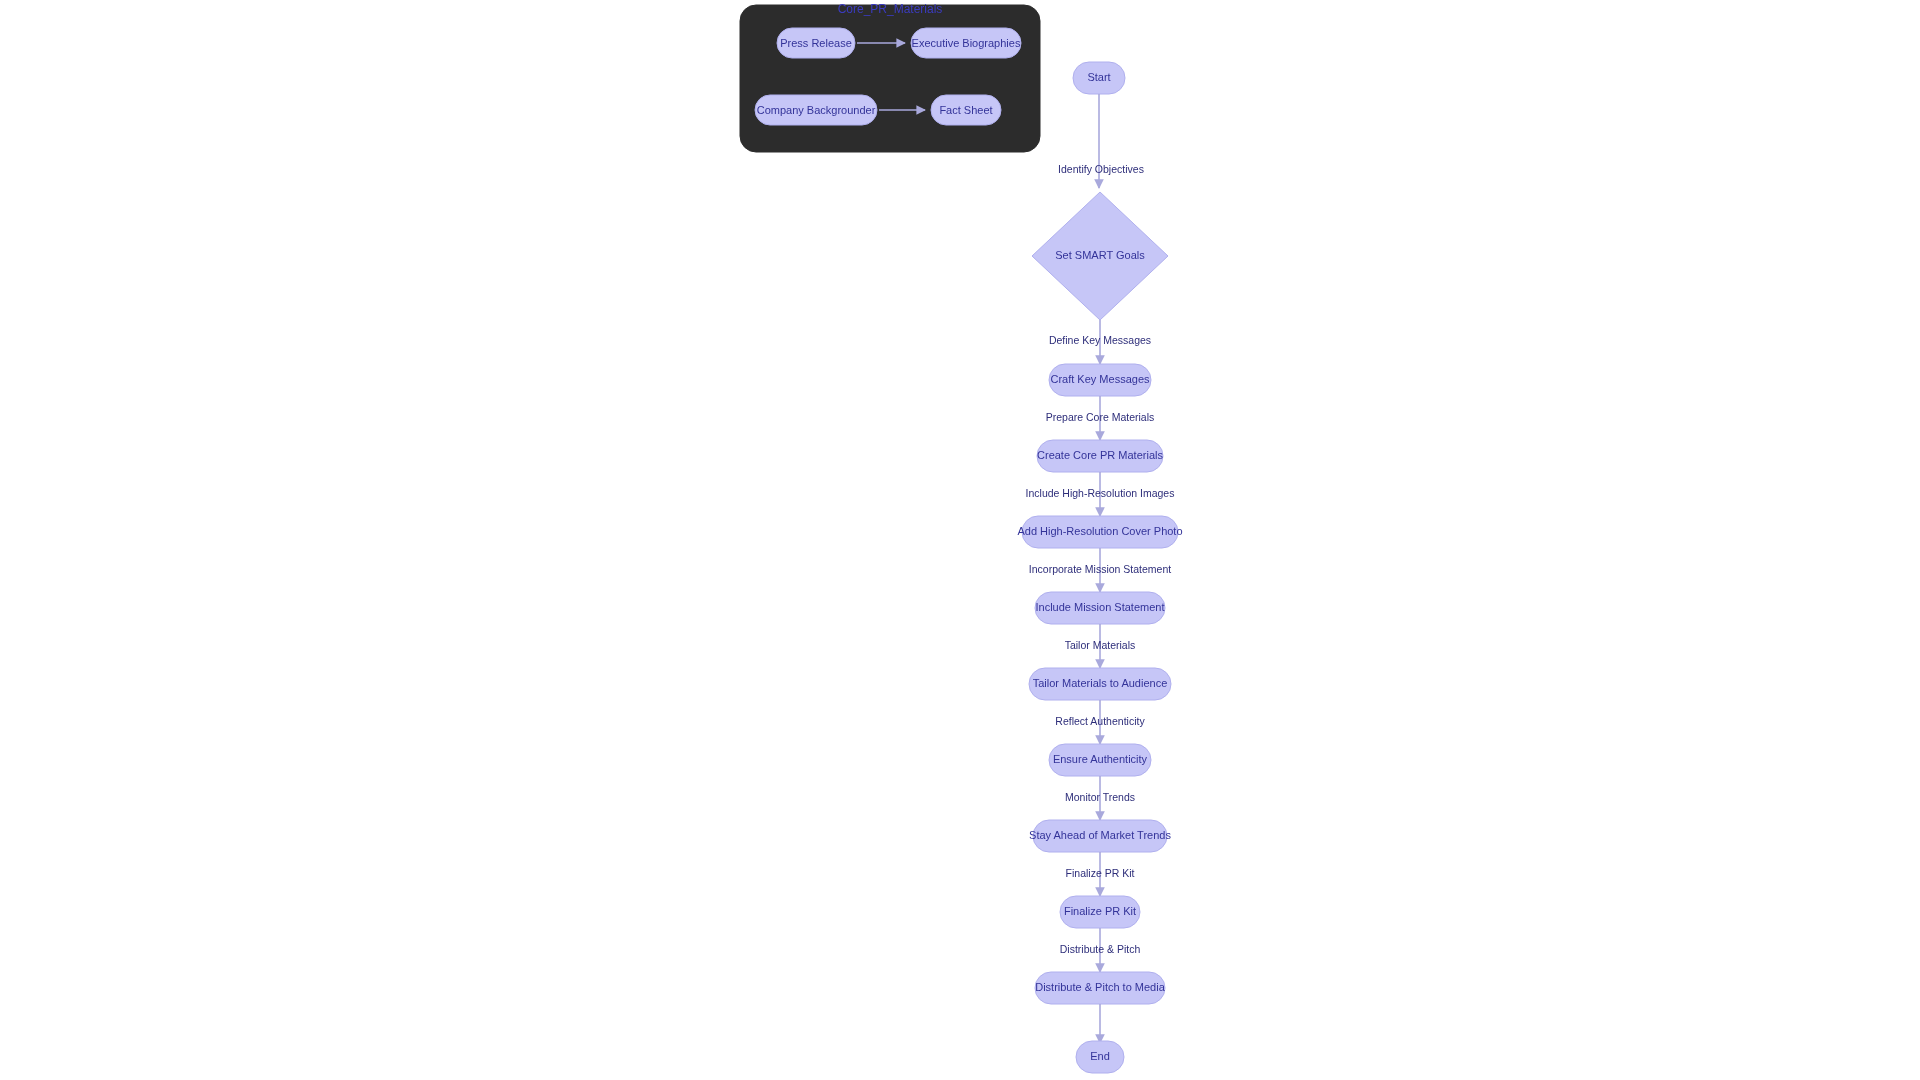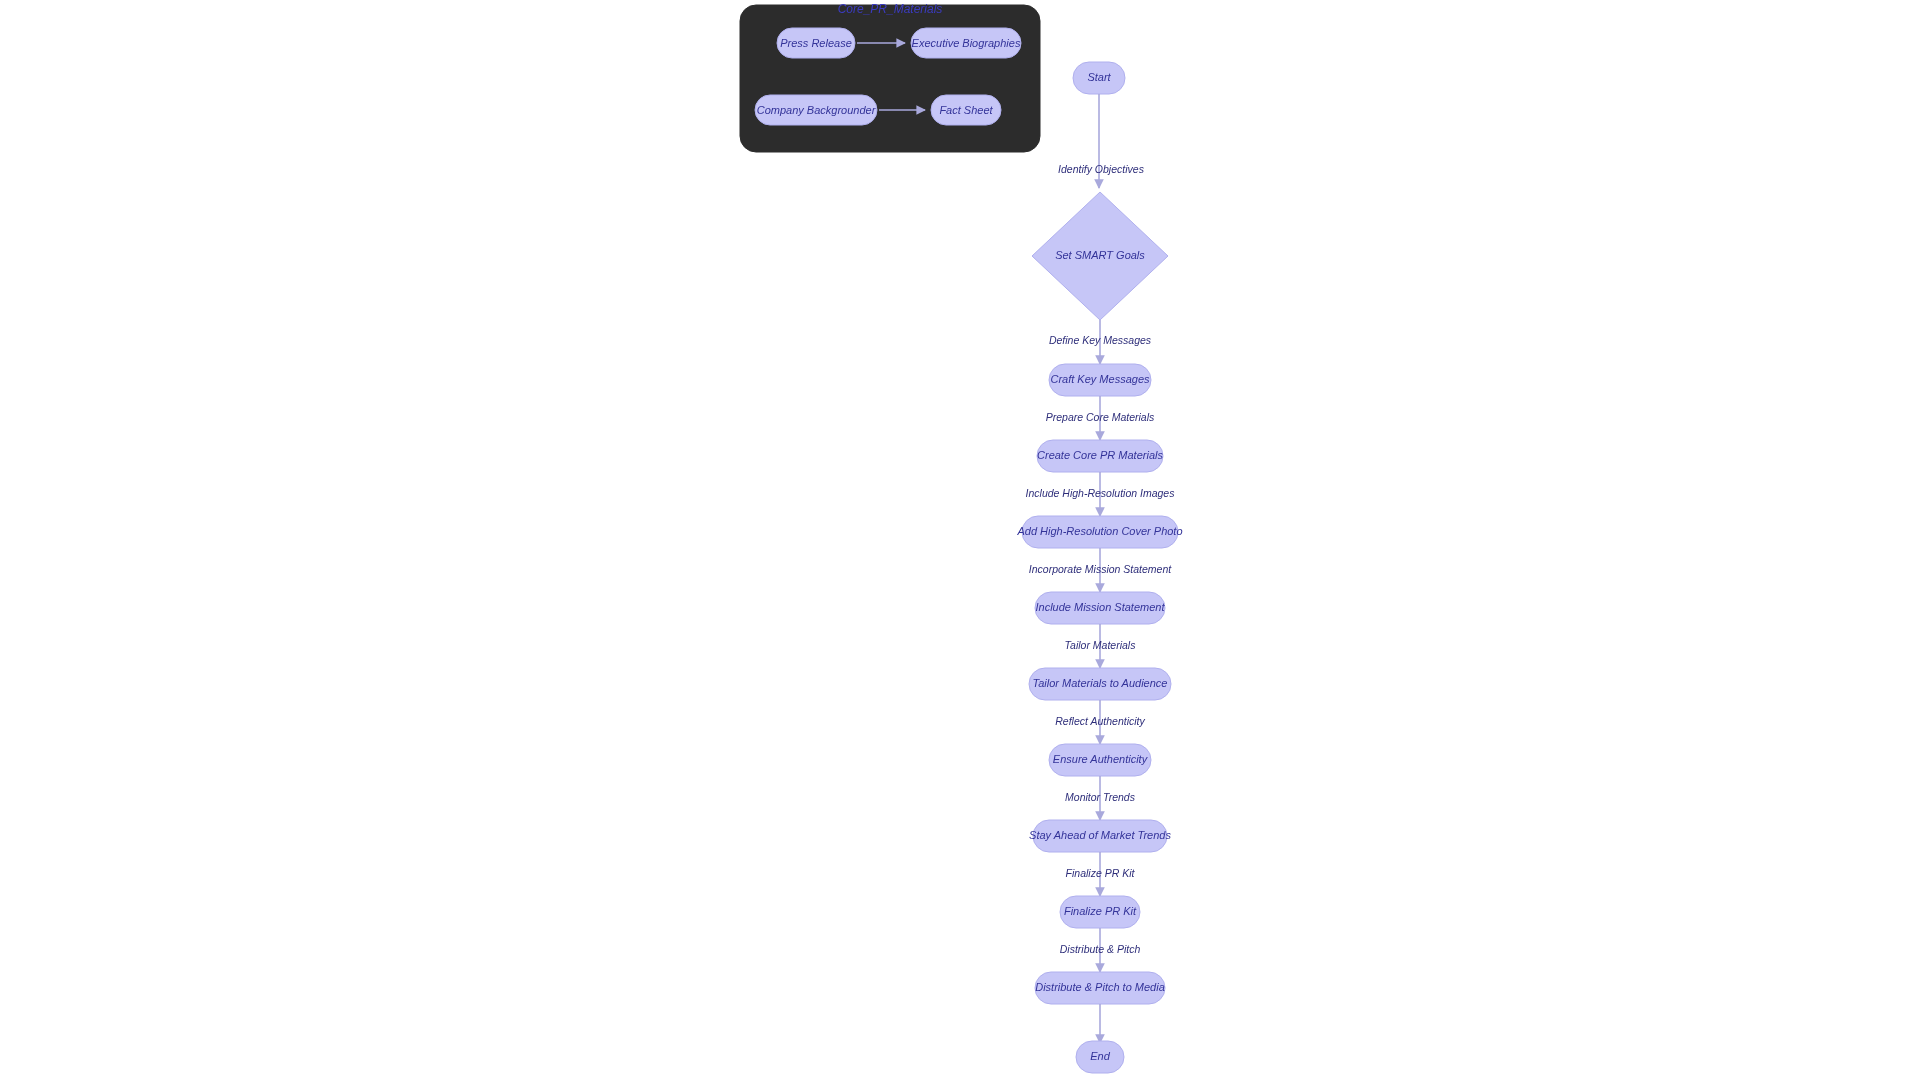--- a/index.html
+++ b/index.html
@@ -11,21 +11,20 @@
     overflow: hidden;
   }
   body {
     font-family: "Liberation Sans", sans-serif;
   }
   #canvas {
     position: relative;
     width: 1920px;
     height: 1080px;
     background: #ffffff;
-    font-style: italic;
   }
   svg.diagram {
     position: absolute;
     top: 0;
     left: 0;
     width: 1920px;
     height: 1080px;
   }
   .node-text {
     font-family: "Liberation Sans", sans-serif;

